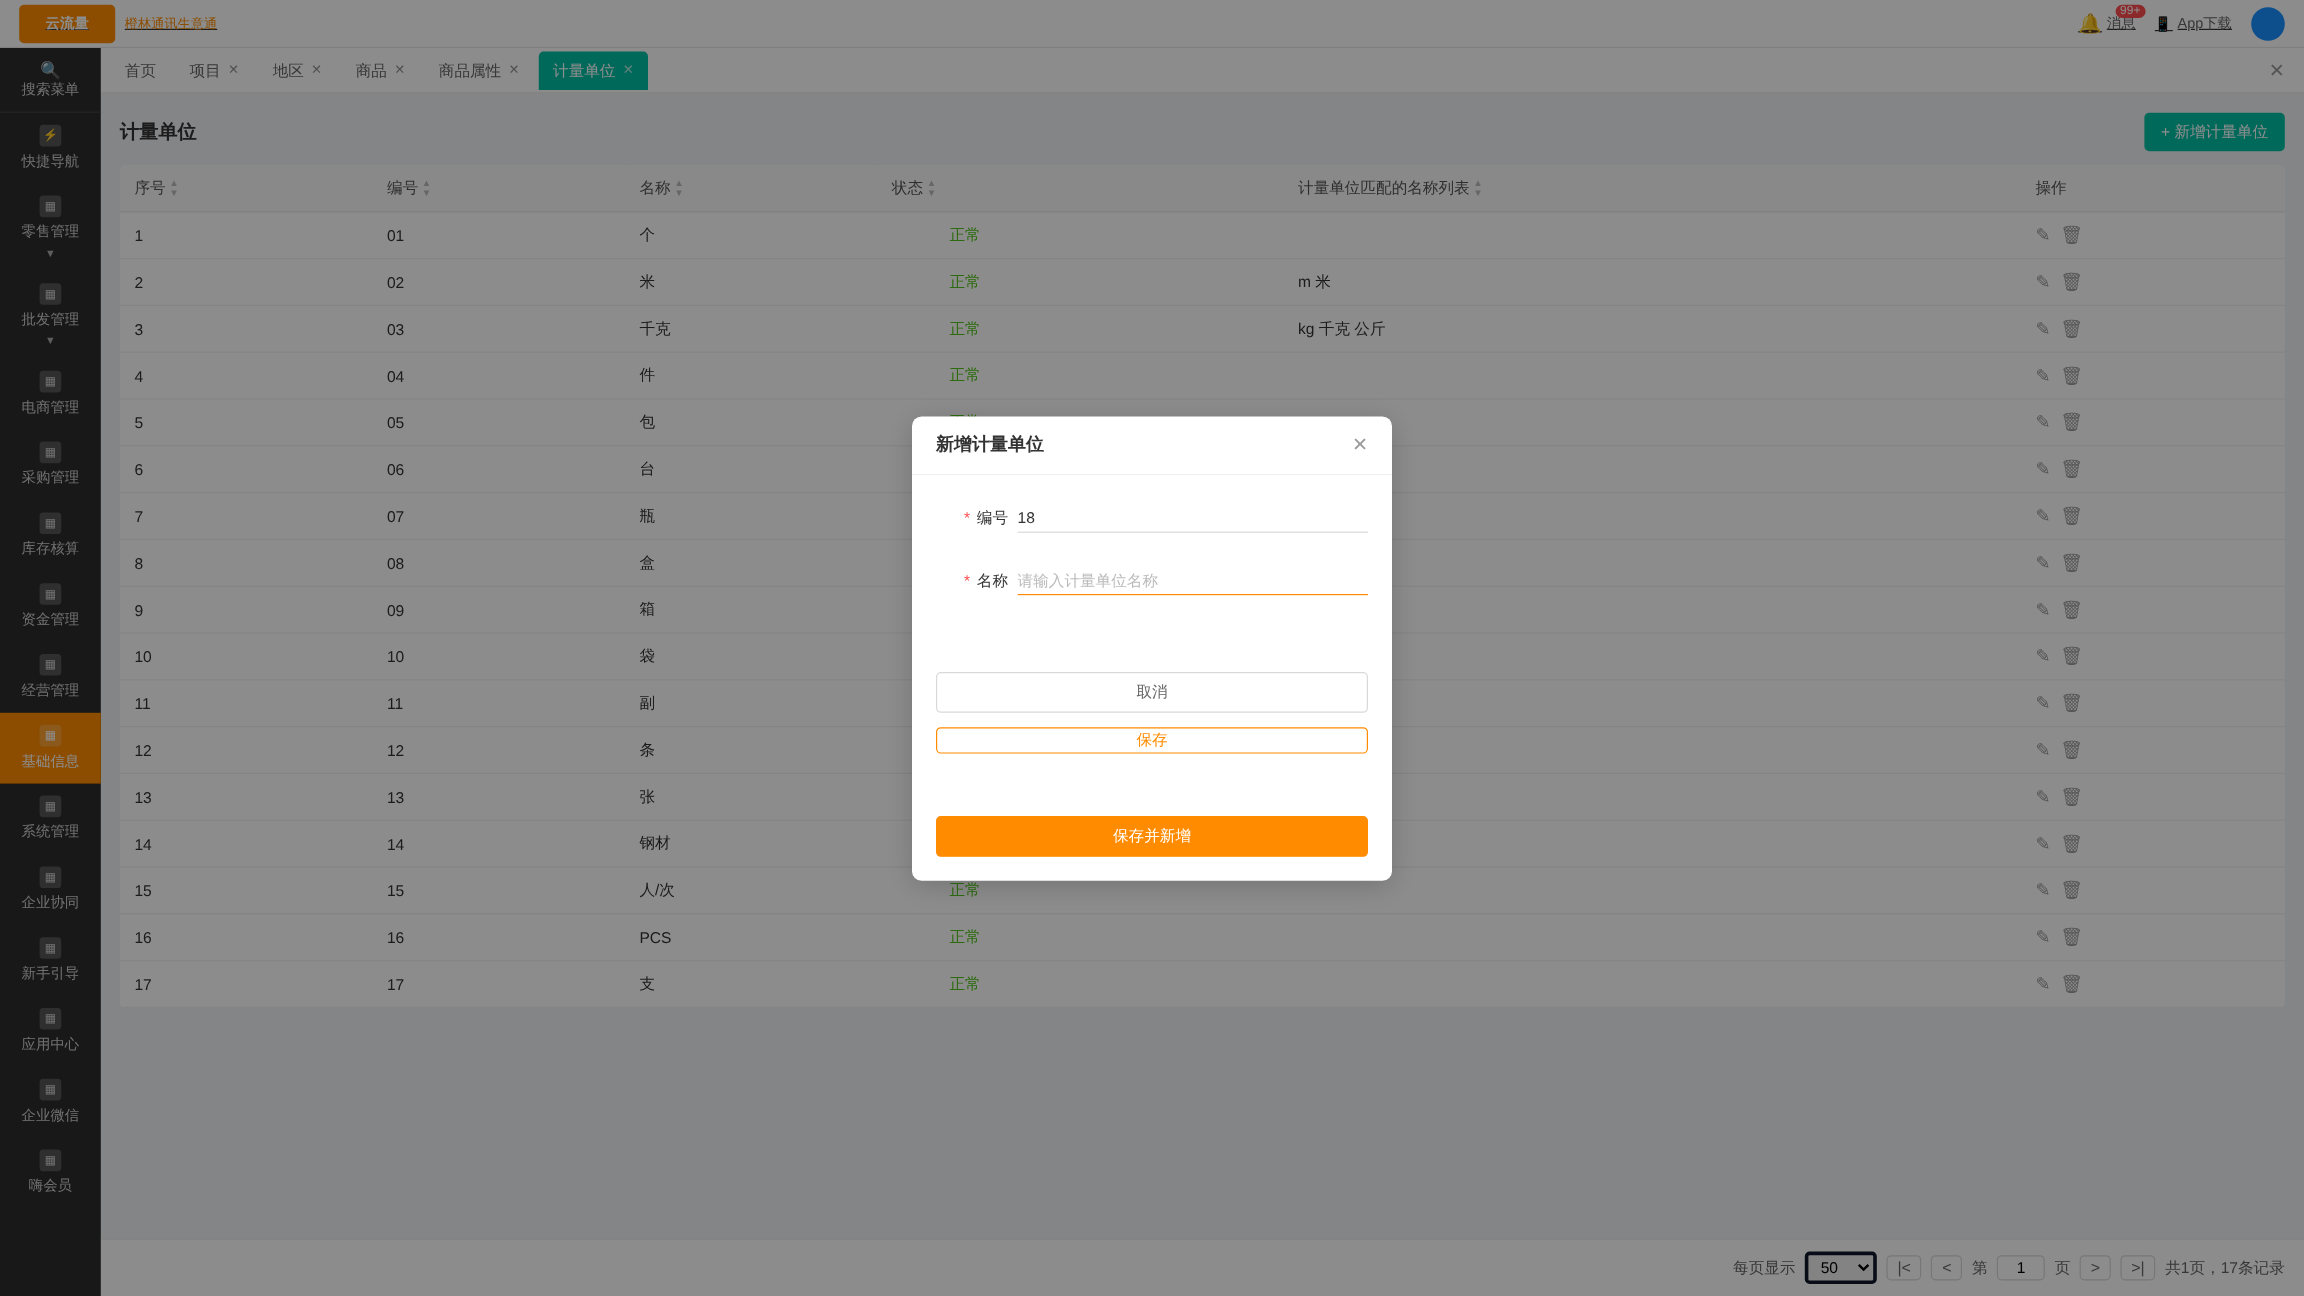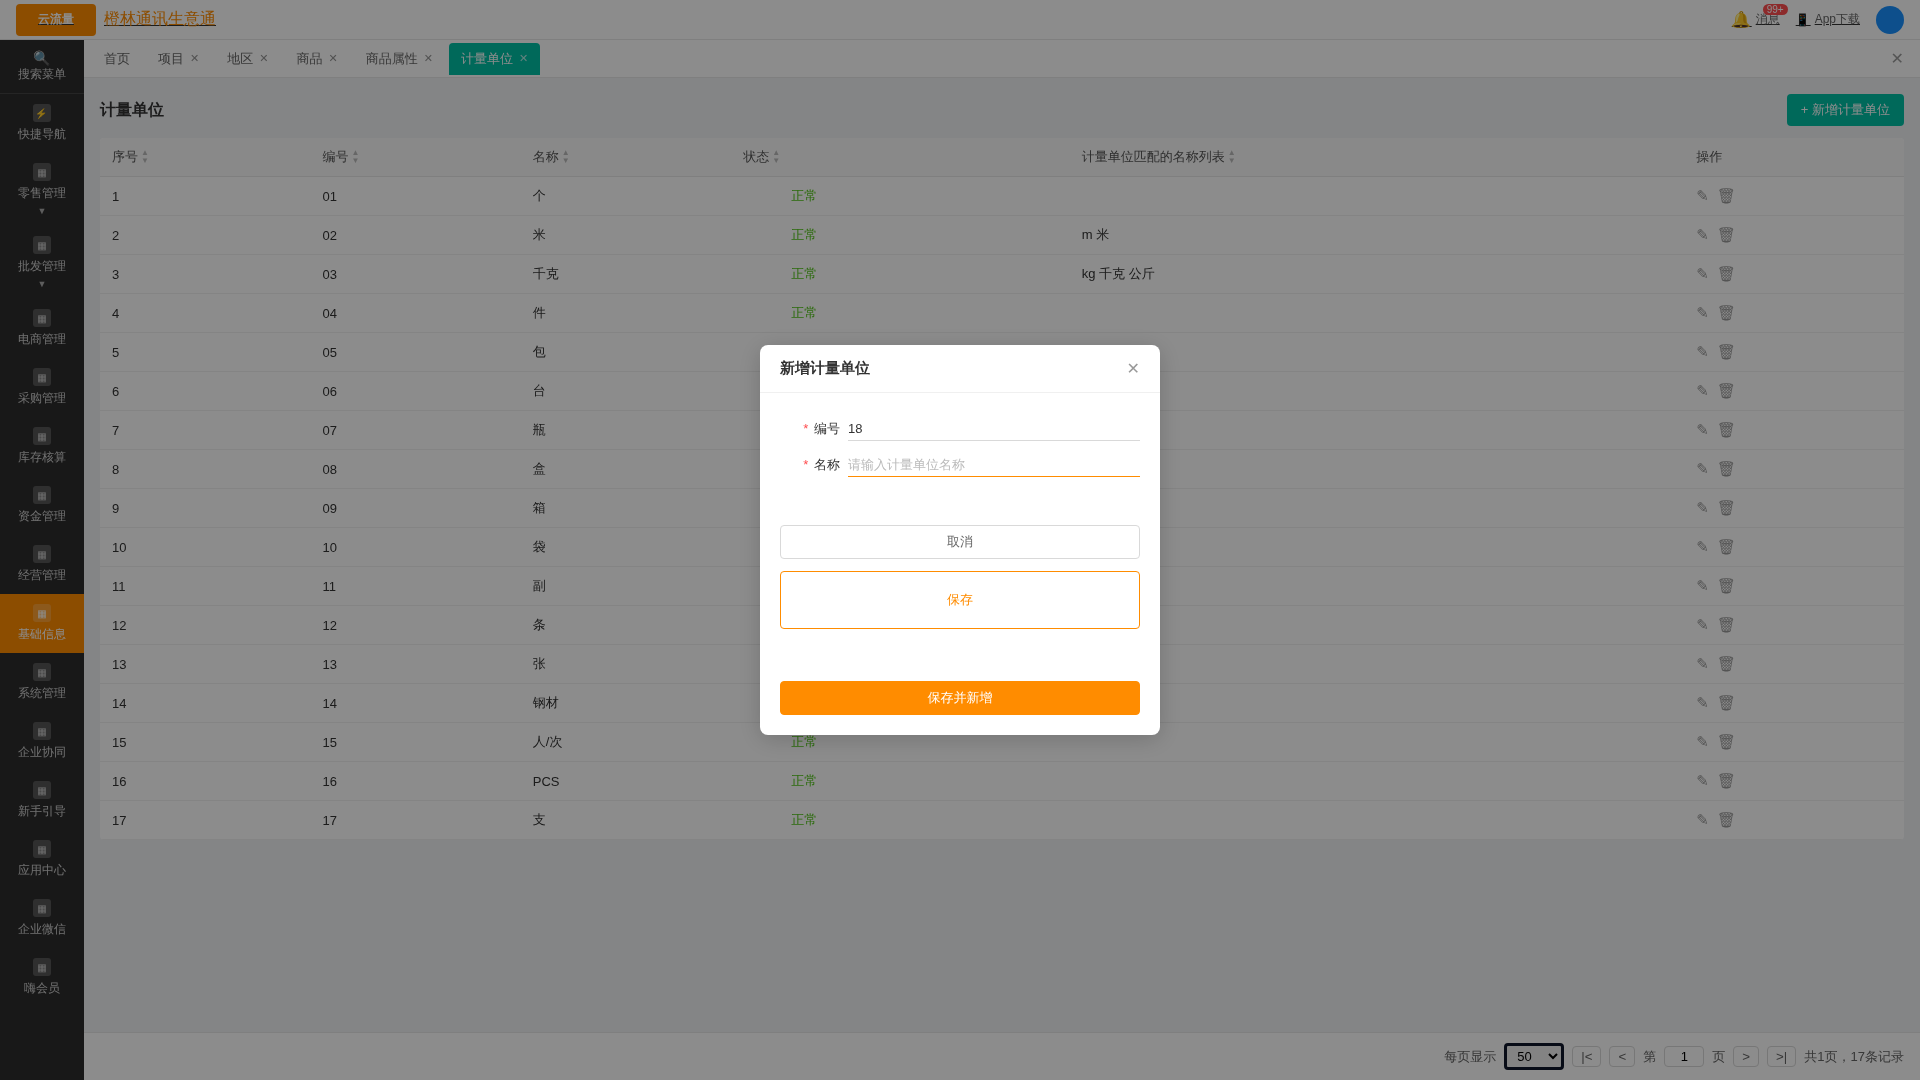--- a/index.html
+++ b/index.html
@@ -321,21 +321,21 @@
       font-size: 16px;
       background: none;
       border: none;
     }
     .modal-body {
       padding: 24px 20px;
     }
     .form-row {
       display: flex;
       align-items: center;
-      margin-bottom: 12px;
+      margin-bottom: 28px;
     }
     .form-label {
       width: 60px;
       text-align: right;
       color: #333;
       font-size: 13px;
       flex-shrink: 0;
     }
     .form-label .required {
       color: #ff4d4f;
@@ -370,21 +370,21 @@
       color: #666;
       padding: 7px 20px;
       border-radius: 4px;
       cursor: pointer;
       font-size: 13px;
     }
     .btn-save {
       background: #fff;
       border: 1px solid #ff8c00;
       color: #ff8c00;
-      padding: 19px 20px;
+      padding: 1px 20px;
       border-radius: 4px;
       cursor: pointer;
       font-size: 13px;
     }
     .btn-save-new {
       background: #ff8c00;
       border: 1px solid #ff8c00;
       color: #fff;
       padding: 7px 20px;
       border-radius: 4px;
@@ -394,21 +394,21 @@
     }
   </style>
 </head>
 <body>
 
 <div class="top-header">
   <div class="logo-area">
     <div class="logo-box">
       <span>云流量</span>
     </div>
-    <span style="color:#ff8c00;font-size:16px;">橙林通讯生意通</span>
+    <span style="color:#ff8c00;font-size:11px;">橙林通讯生意通</span>
   </div>
   <div class="header-right">
     <div class="msg-badge">
       <span style="font-size:16px;">🔔</span>
       <span>消息</span>
       <span class="badge">99+</span>
     </div>
     <div class="app-download">
       <span>📱</span>
       <span>App下载</span>

